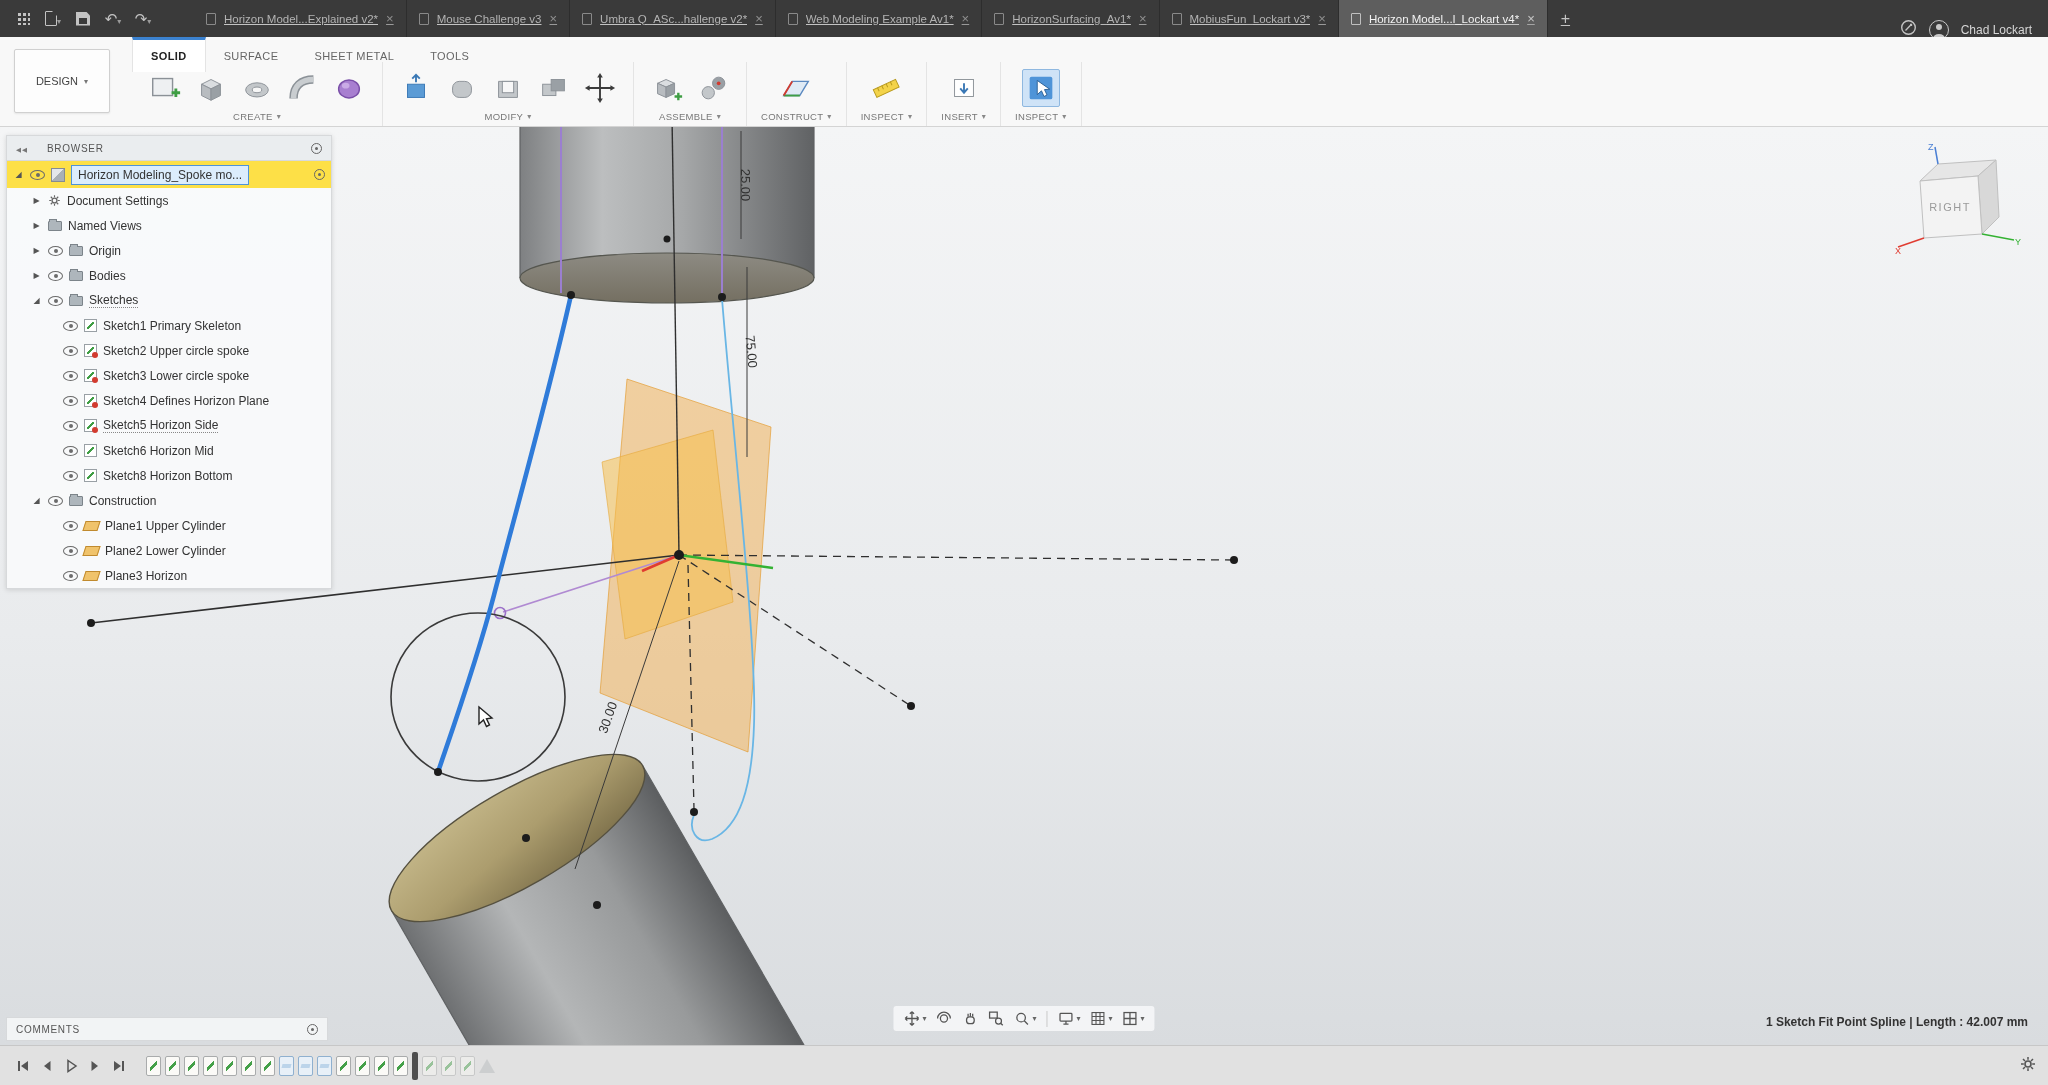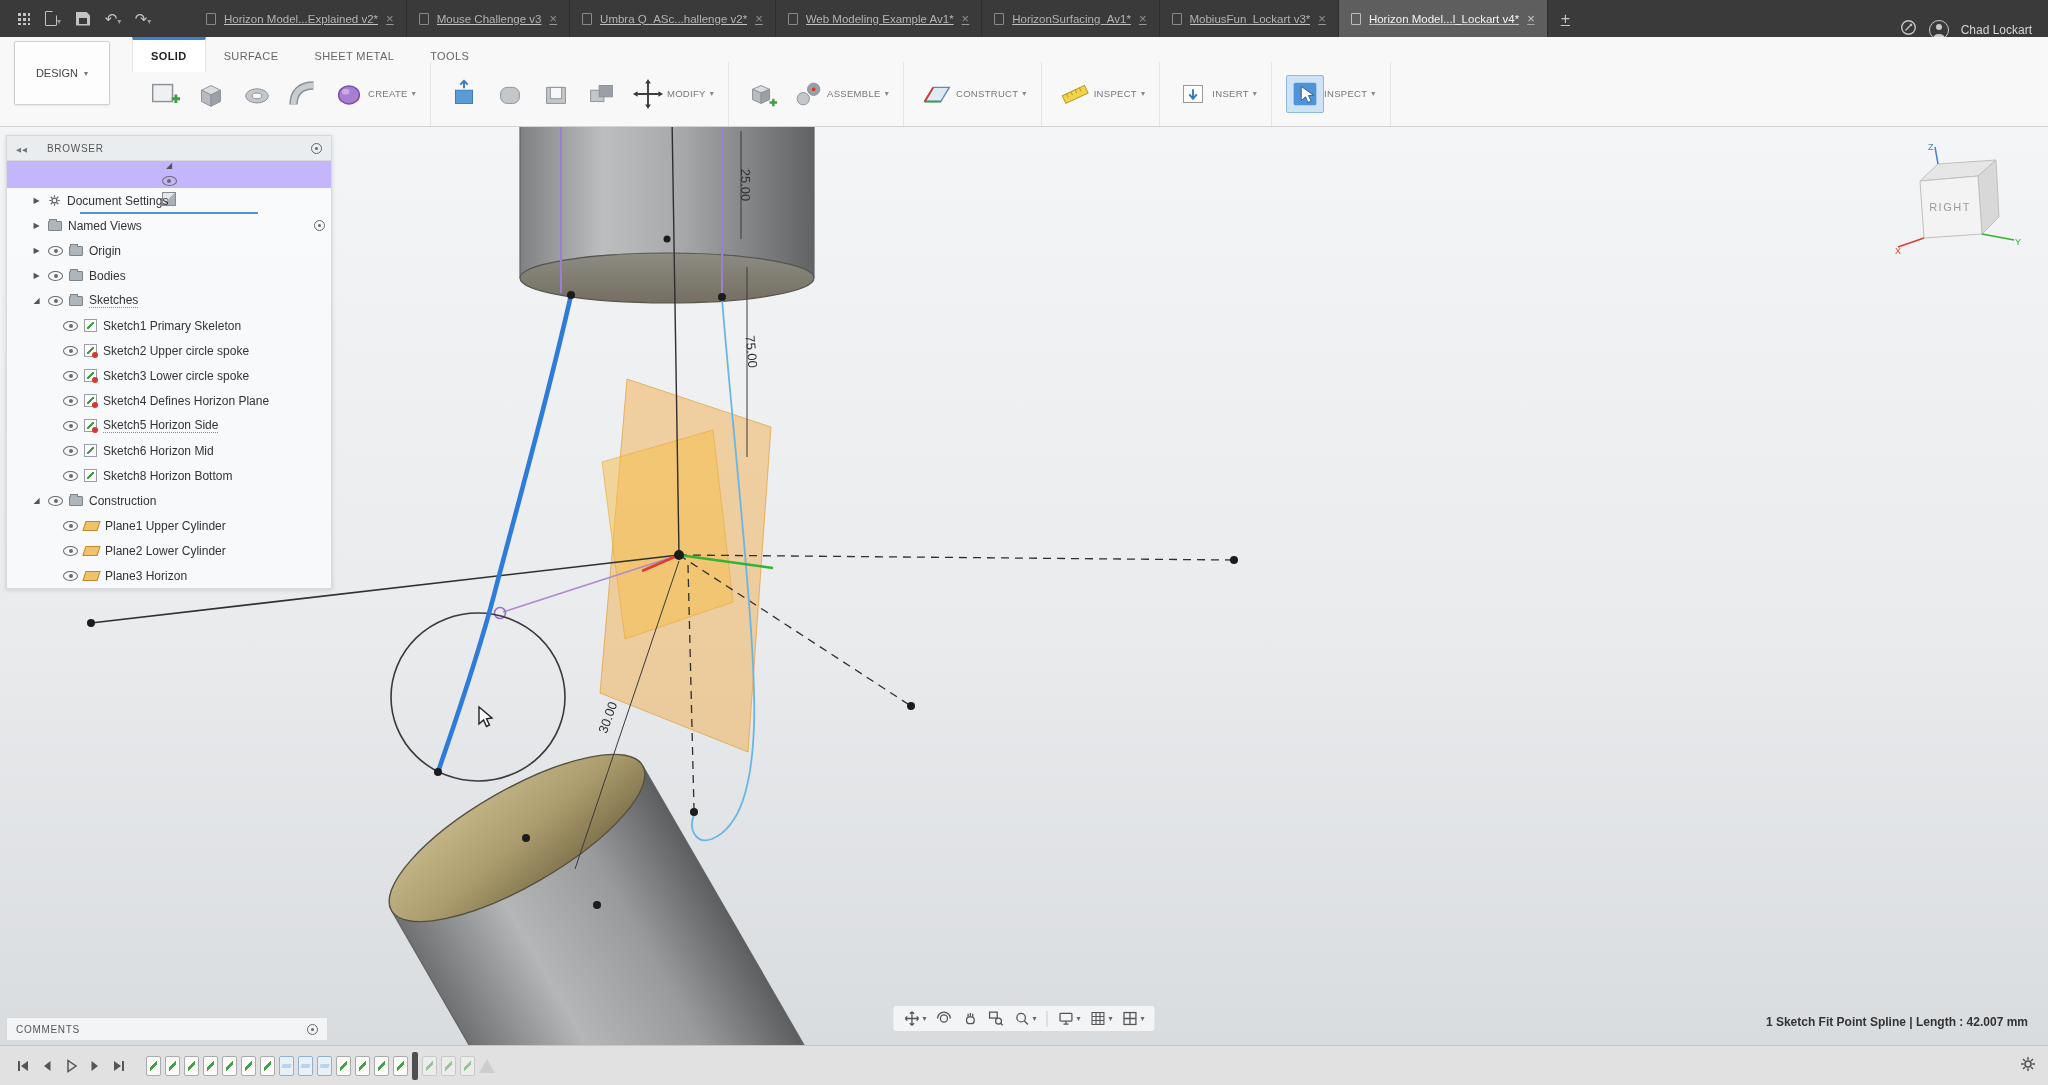--- a/index.html
+++ b/index.html
@@ -36,31 +36,31 @@
   .avatar { width:20px; height:20px; border-radius:50%; border:1.5px solid #c9c9c9; position:relative; overflow:hidden; }
   .avatar::before { content:""; position:absolute; top:3px; left:50%; margin-left:-3px; width:6px; height:6px;
                     border-radius:50%; background:#c9c9c9; }
   .avatar::after { content:""; position:absolute; bottom:-4px; left:50%; margin-left:-6px; width:12px; height:9px;
                    border-radius:50%; background:#c9c9c9; }
   .username { font-size:12px; color:#d6d6d6; }
 
   
   .ribbon { position:absolute; top:37px; left:0; right:0; height:90px; background:#f8f8f8;
             border-bottom:1px solid #d4d4d4; }
-  .ws-switch { position:absolute; left:14px; top:4px; width:96px; height:64px; background:#fdfdfd;
+  .ws-switch { position:absolute; left:14px; top:12px; width:96px; height:64px; background:#fdfdfd;
                border:1px solid #d0d0d0; border-radius:2px; display:flex; align-items:center; justify-content:center;
                gap:6px; font-size:11px; color:#444; box-shadow:0 1px 2px rgba(0,0,0,.08); cursor:pointer; }
   .ws-switch::after { content:"▾"; font-size:8px; color:#777; }
   .rtabs { display:flex; margin-left:132px; height:25px; align-items:stretch; }
   .rtab { display:flex; align-items:center; padding:16px 18px; font-size:11px; letter-spacing:.4px; color:#666;
           border-top:3px solid transparent; cursor:pointer; }
   .rtab.active { background:#ffffff; border-top-color:#3b82d0; color:#222; font-weight:bold;
                  border-left:1px solid #e4e4e4; border-right:1px solid #e4e4e4; }
   .rtools { display:flex; margin-left:132px; height:64px; align-items:stretch; }
-  .rgroup { display:flex; align-items:center; justify-content:center;
+  .rgroup { display:flex; flex-direction:column; align-items:center; justify-content:center;
             padding:3px 14px 4px; border-right:1px solid #e4e4e4; }
   .ricons { display:flex; align-items:center; gap:8px; flex:1; }
   .rlabel { font-size:9.5px; color:#777; letter-spacing:.3px; display:flex; gap:4px; align-items:center; cursor:pointer; }
   .rlabel::after { content:"▾"; font-size:8px; color:#888; }
   .tico { width:38px; height:38px; display:flex; align-items:center; justify-content:center; cursor:pointer; }
   .tico svg { width:34px; height:34px; }
   .tico.active-tool { background:#cfe3f7; border:1px solid #8fb8e0; border-radius:2px; }
 
   
   .canvas { position:absolute; top:127px; left:0; right:0; bottom:40px; overflow:hidden;
@@ -74,21 +74,21 @@
              background:rgba(233,236,238,.96); border-bottom:1px solid #d7d9db;
              font-size:10px; letter-spacing:.7px; color:#555; }
   .bcollapse::before { content:"◀◀"; font-size:6.5px; letter-spacing:1px; color:#777; }
   .bdot { width:11px; height:11px; border:1.5px solid #666; border-radius:50%; position:relative; flex:none; }
   .bdot::after { content:""; position:absolute; left:50%; top:50%; width:3px; height:3px; margin:-1.5px;
                  border-radius:50%; background:#666; }
   .push { margin-left:auto; }
   .brow { display:flex; align-items:center; height:25px; gap:6px; padding:0 6px; }
   .brow.l1 { padding-left:24px; }
   .brow.l2 { padding-left:56px; }
-  .brow.root { background:#c4b5fd; height:27px;flex-direction:column; }
+  .brow.root { background:#fde047; height:27px; }
   .root-label { border:1px solid #4f94d8; background:#dcedfc; padding:0 6px; height:20px;
                 display:flex; align-items:center; white-space:nowrap; overflow:hidden; text-overflow:ellipsis; }
   .tri { width:11px; text-align:center; font-size:8px; color:#555; flex:none; }
   .tri.col::before { content:"▶"; }
   .tri.exp::before { content:"◢"; }
   .eye { position:relative; width:15px; height:10px; border:1.2px solid #6b6b6b; border-radius:50%; flex:none; }
   .eye::after { content:""; position:absolute; left:50%; top:50%; width:4px; height:4px; margin:-2px;
                 background:#6b6b6b; border-radius:50%; }
   .fold { width:14px; height:10px; background:#aeb6bc; border:1px solid #7c848a; border-radius:1px;
           position:relative; flex:none; }

